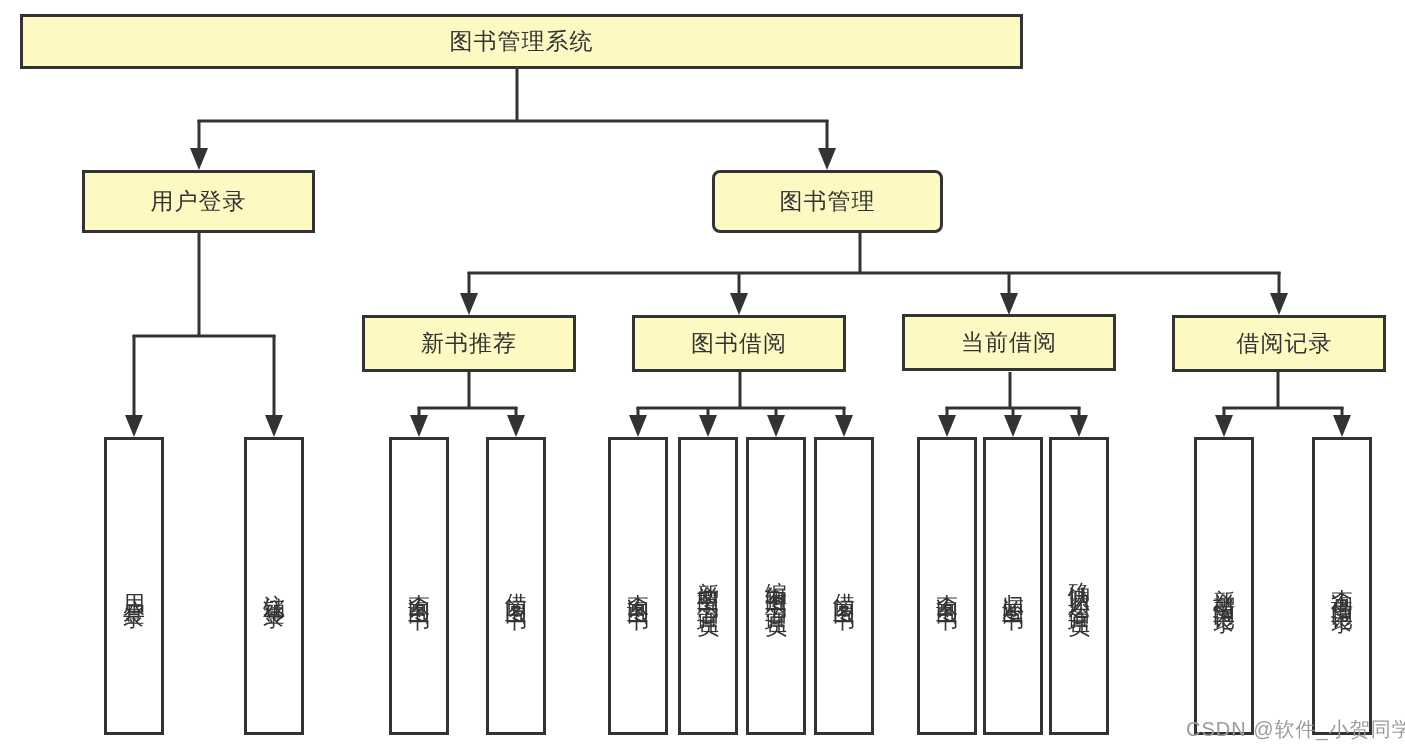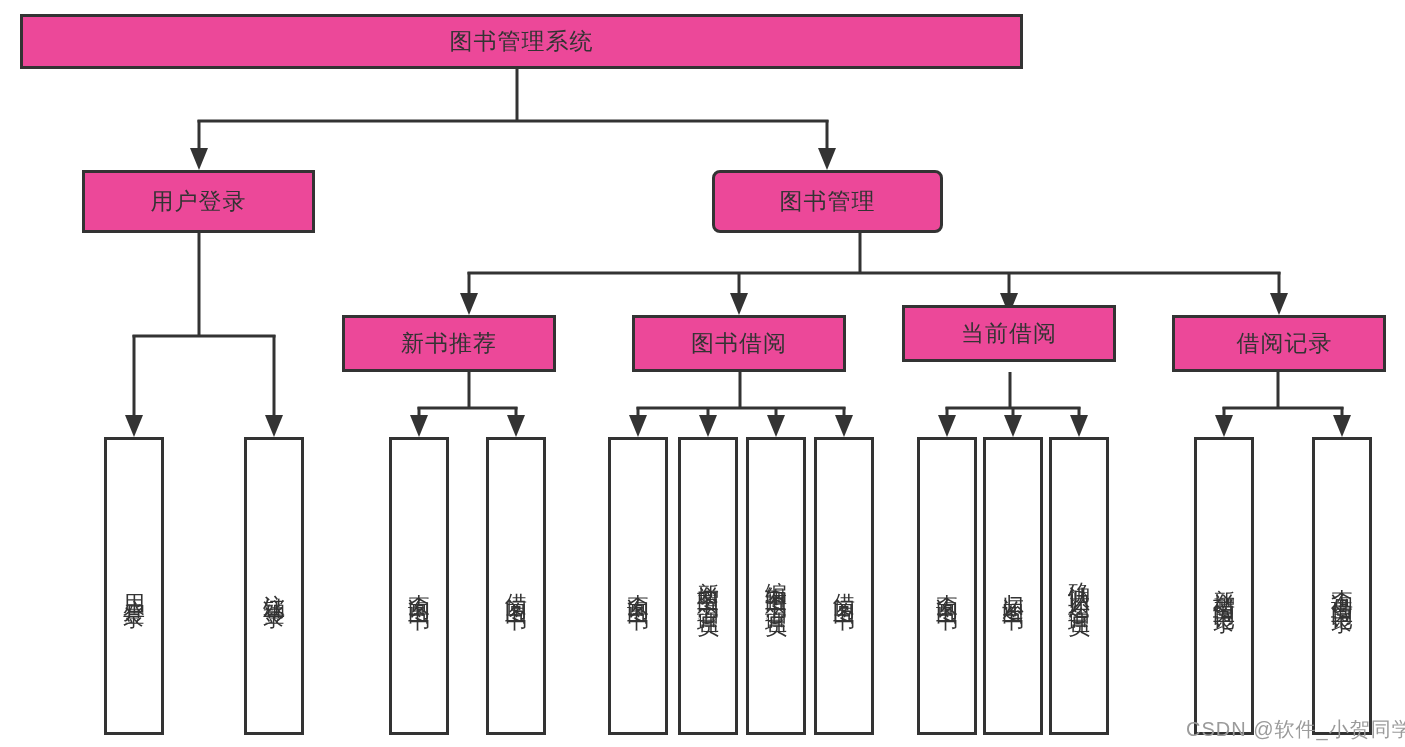--- a/index.html
+++ b/index.html
@@ -13,21 +13,21 @@
   }
   .connectors {
     position: absolute;
     left: 0; top: 0;
     z-index: 1;
   }
   .hbox {
     position: absolute;
     box-sizing: border-box;
     border: 3px solid #333333;
-    background: #ec4899;
+    background: #fef9c3;
     display: flex;
     align-items: center;
     justify-content: center;
     font-size: 23px;
     color: #333333;
     letter-spacing: 1px;
     z-index: 2;
     white-space: nowrap;
   }
   .leaf {
@@ -138,27 +138,27 @@
     <span>图书管理系统</span>
   </div>
 
   <div class="hbox" style="left:82px; top:170px; width:233px; height:63px;">
     <span>用户登录</span>
   </div>
   <div class="hbox" style="left:712px; top:170px; width:231px; height:63px;border-radius:8px;">
     <span>图书管理</span>
   </div>
 
-  <div class="hbox" style="left:342px; top:315px; width:214px; height:57px;">
+  <div class="hbox" style="left:362px; top:315px; width:214px; height:57px;">
     <span>新书推荐</span>
   </div>
   <div class="hbox" style="left:632px; top:315px; width:214px; height:57px;">
     <span>图书借阅</span>
   </div>
-  <div class="hbox" style="left:902px; top:305px; width:214px; height:57px;">
+  <div class="hbox" style="left:902px; top:314px; width:214px; height:57px;">
     <span>当前借阅</span>
   </div>
   <div class="hbox" style="left:1172px; top:315px; width:214px; height:57px;padding-left:11px;">
     <span>借阅记录</span>
   </div>
 
   <div class="leaf" style="left:104px;">
     <span class="vtext">用户登录</span>
   </div>
   <div class="leaf" style="left:244px;">

